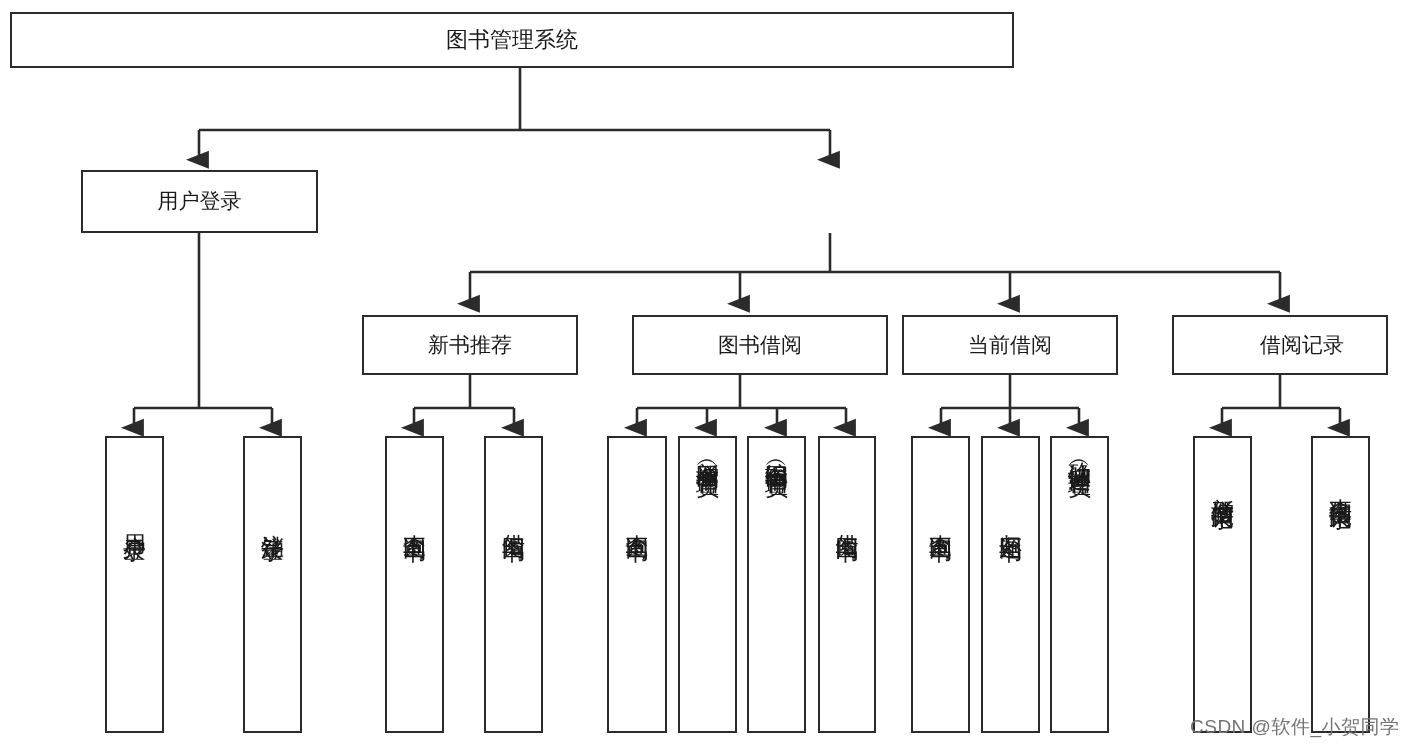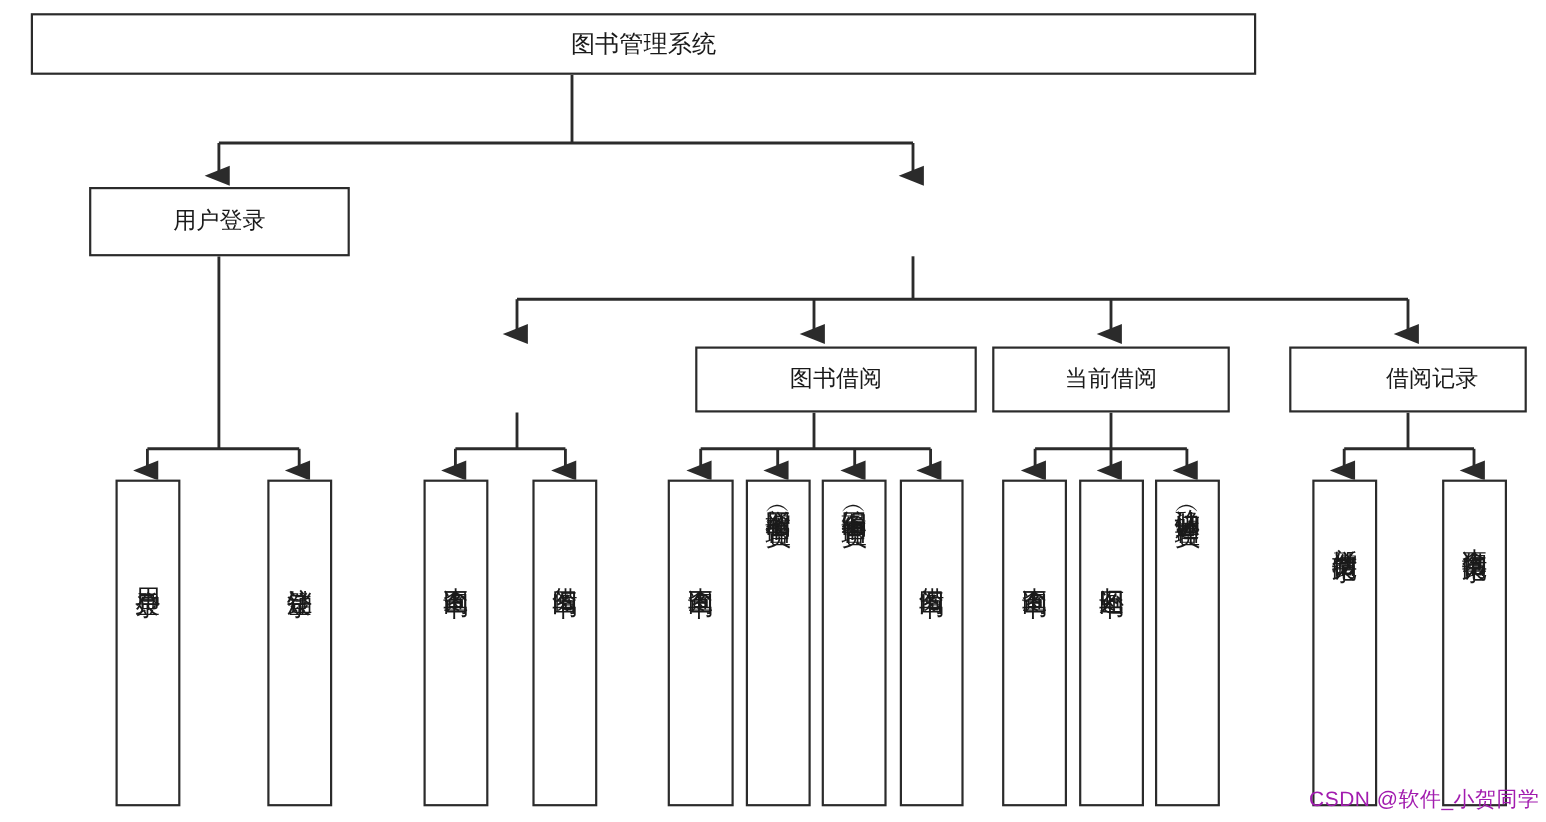--- a/index.html
+++ b/index.html
@@ -55,21 +55,21 @@
   .node.vert .label {
     writing-mode: vertical-rl;
     text-orientation: upright;
     font-size: 23px;
     letter-spacing: 2px;
     line-height: 1;
   }
   .watermark {
     position: absolute;
     font-size: 19px;
-    color: #a21caf;
+    color: #737373;
     white-space: nowrap;
     letter-spacing: 0.5px;
   }
 </style>
 </head>
 <body>
 
 <div id="canvas">
 
   <svg id="wires" viewBox="0 0 1405 747" width="1405" height="747">
@@ -115,28 +115,31 @@
       <path d="M1010,408 L1010,428" marker-end="url(#arrow)"></path>
       <path d="M1079,408 L1079,428" marker-end="url(#arrow)"></path>
 
       <path d="M1280,375 L1280,408"></path>
       <path d="M1222,408 L1340,408"></path>
       <path d="M1222,408 L1222,428" marker-end="url(#arrow)"></path>
       <path d="M1340,408 L1340,428" marker-end="url(#arrow)"></path>
     </g>
   </svg>
 
-  <div class="node root horiz" style="left:28px; top:12px; width:1114px; height:56px;">
+  <div class="node root horiz" style="left:10px; top:12px; width:1004px; height:56px;">
     <span class="label">图书管理系统</span>
   </div>
 
   <div class="node horiz" style="left:81px; top:170px; width:237px; height:63px;">
     <span class="label">用户登录</span>
   </div>
 
+  <div class="node horiz" style="left:362px; top:315px; width:216px; height:60px;">
+    <span class="label">新书推荐</span>
+  </div>
   <div class="node horiz" style="left:632px; top:315px; width:256px; height:60px;">
     <span class="label">图书借阅</span>
   </div>
   <div class="node horiz" style="left:902px; top:315px; width:216px; height:60px;">
     <span class="label">当前借阅</span>
   </div>
   <div class="node horiz" style="left:1172px; top:315px; width:216px; height:60px;padding-left:44px;">
     <span class="label">借阅记录</span>
   </div>
 

